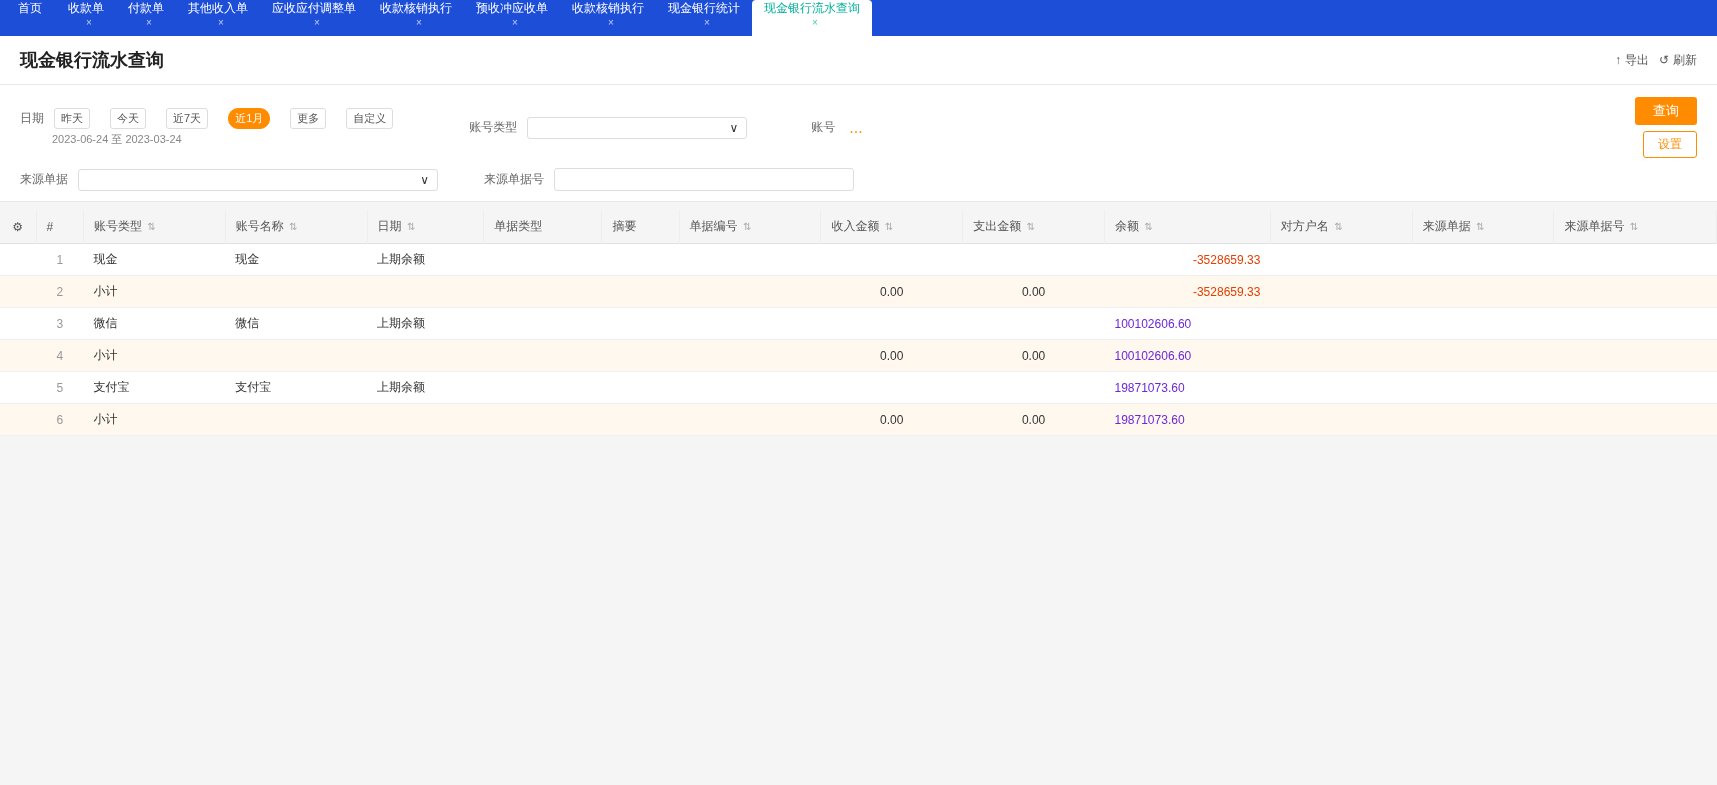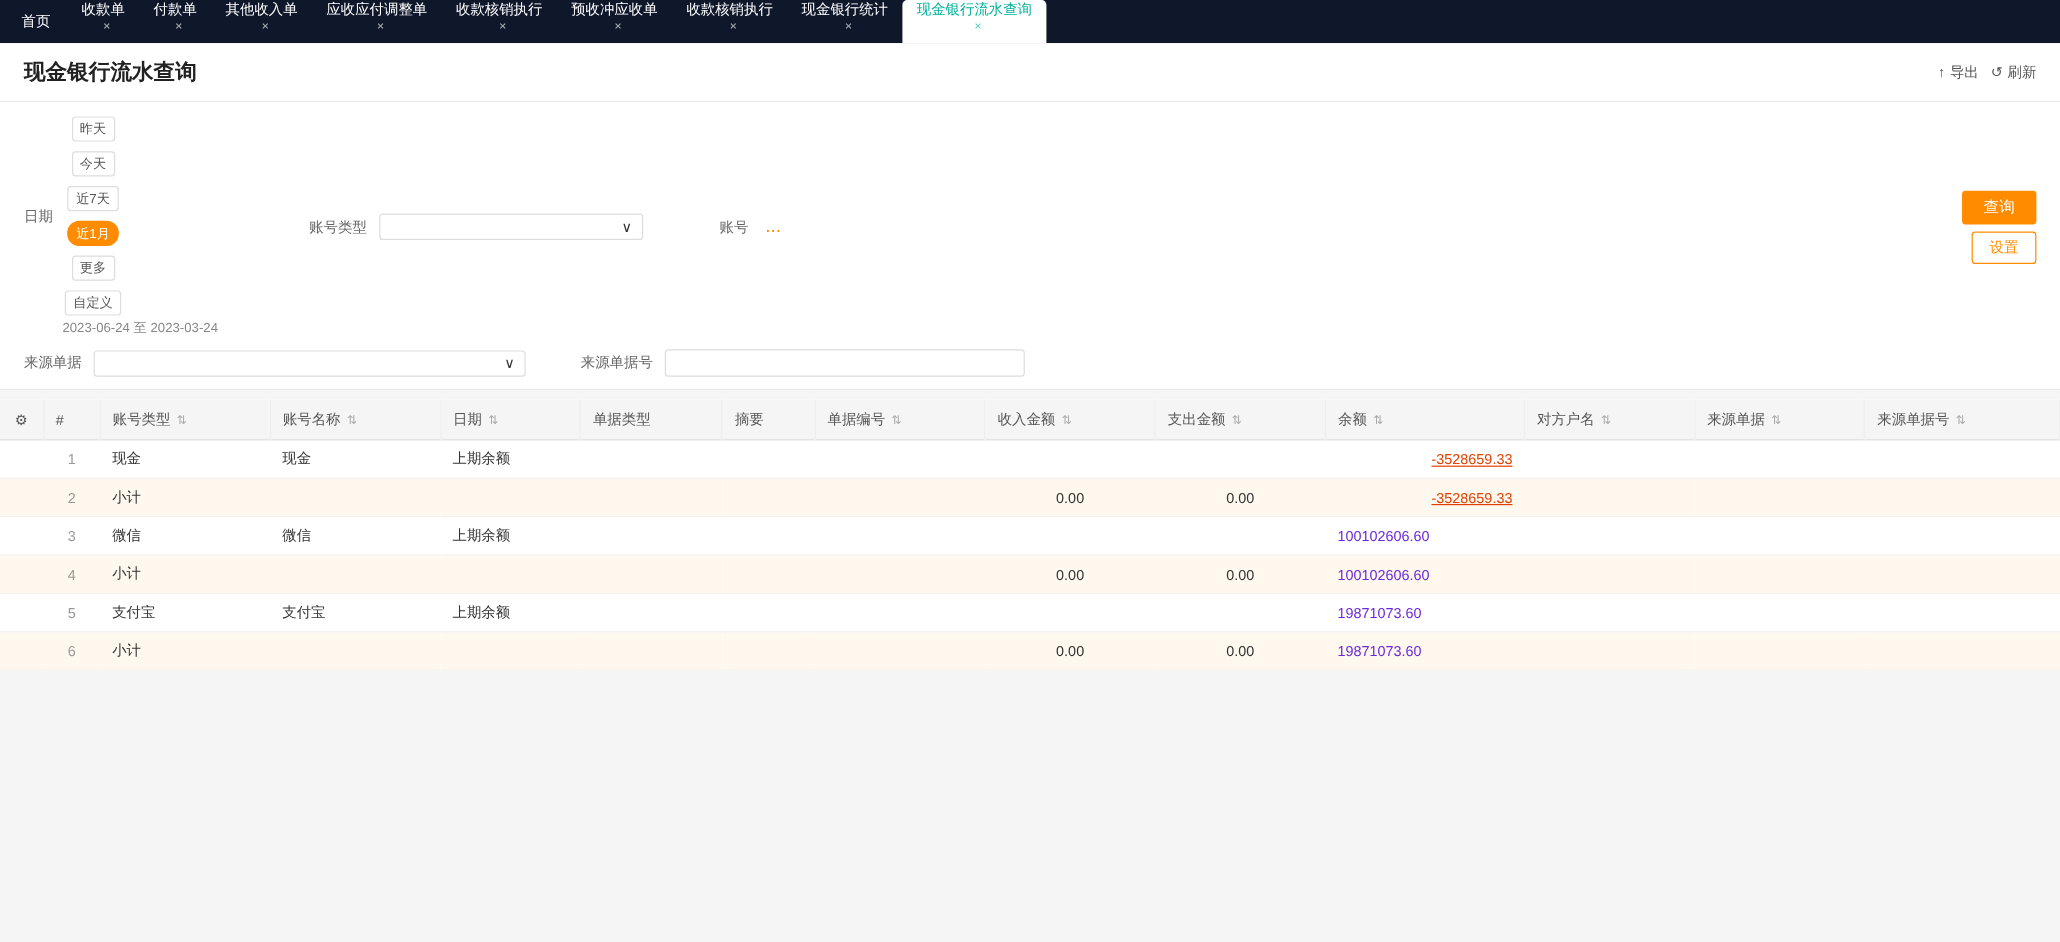--- a/index.html
+++ b/index.html
@@ -1,22 +1,21 @@
 <!DOCTYPE html>
 <html><head>
   <meta charset="utf-8">
   <style>
     * { box-sizing: border-box; margin: 0; padding: 0; }
     body { font-family: "Microsoft YaHei", Arial, sans-serif; font-size: 12px; background: #f5f5f5; color: #333; }
 
     
     .top-nav {
-      background: #0f172a;
+      background: #1d4ed8;
       display: flex;
-      align-items: center;
       height: 36px;
       padding: 0 4px;
       overflow: hidden;
     }
     .nav-item {
       display: flex;
       align-items: center;
       padding: 0 12px;
       height: 100%;
       color: #fff;
@@ -66,21 +65,21 @@
       border-bottom: 1px solid #e8e8e8;
     }
     .filter-row {
       display: flex;
       align-items: center;
       gap: 16px;
       margin-bottom: 10px;
       flex-wrap: wrap;
     }
     .filter-label { color: #666; white-space: nowrap; margin-right: 4px; }
-    .date-shortcuts { display: flex; align-items: center; gap: 8px; flex-direction: column; }
+    .date-shortcuts { display: flex; align-items: center; gap: 20px; }
     .date-btn {
       padding: 2px 6px;
       border: 1px solid #ddd;
       border-radius: 3px;
       background: #fff;
       cursor: pointer;
       font-size: 11px;
       color: #555;
     }
     .date-btn.active {
@@ -148,21 +147,21 @@
     thead th.th-gear { width: 36px; text-align: center; }
     tbody tr { border-bottom: 1px solid #f0f0f0; }
     tbody tr:nth-child(even) { background: #fffbf4; }
     tbody tr.subtotal { background: #fff8ee; }
     tbody td {
       padding: 7px 10px;
       white-space: nowrap;
       color: #333;
     }
     tbody td.num { text-align: center; color: #333; }
-    tbody td.balance-neg { text-align: right; color: #e04000; text-decoration: underline; }
+    tbody td.balance-neg { text-align: right; color: #e04000; }
     tbody td.balance-pos { text-align: left; color: #6d28d9; }
     .row-num { color: #999; text-align: center; }
   </style>
 </head>
 <body>
 
 <div class="top-nav">
   <div class="nav-home">首页</div>
   <div class="nav-item">
     <span>收款单</span>

